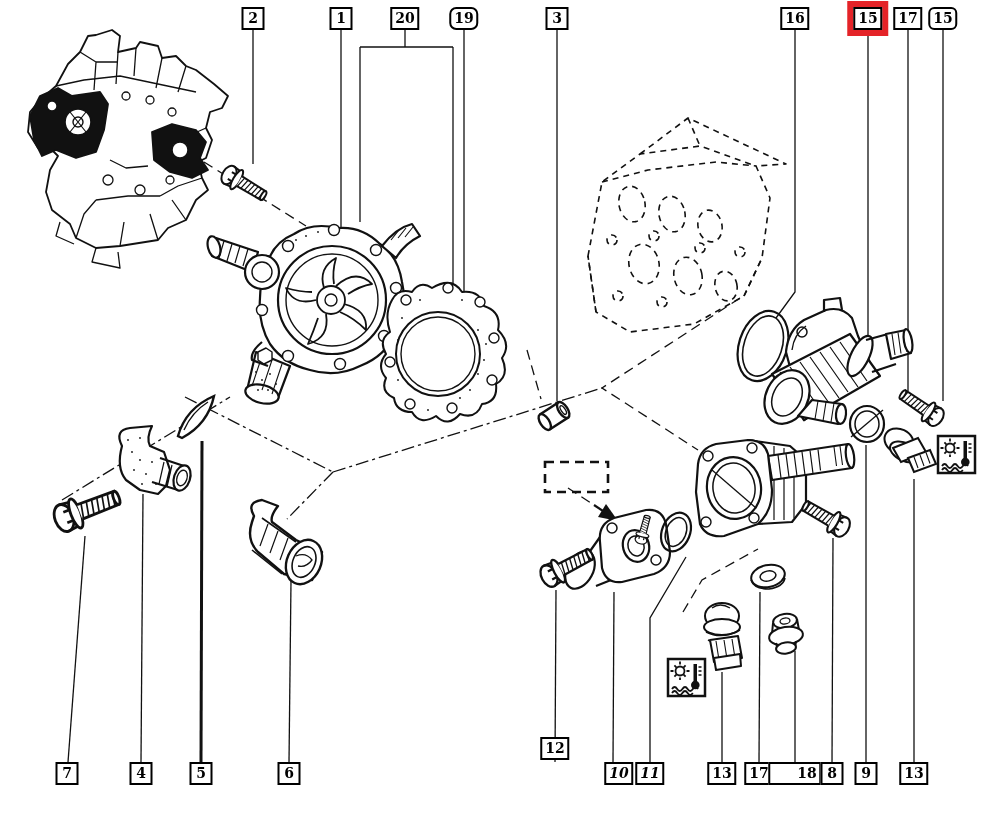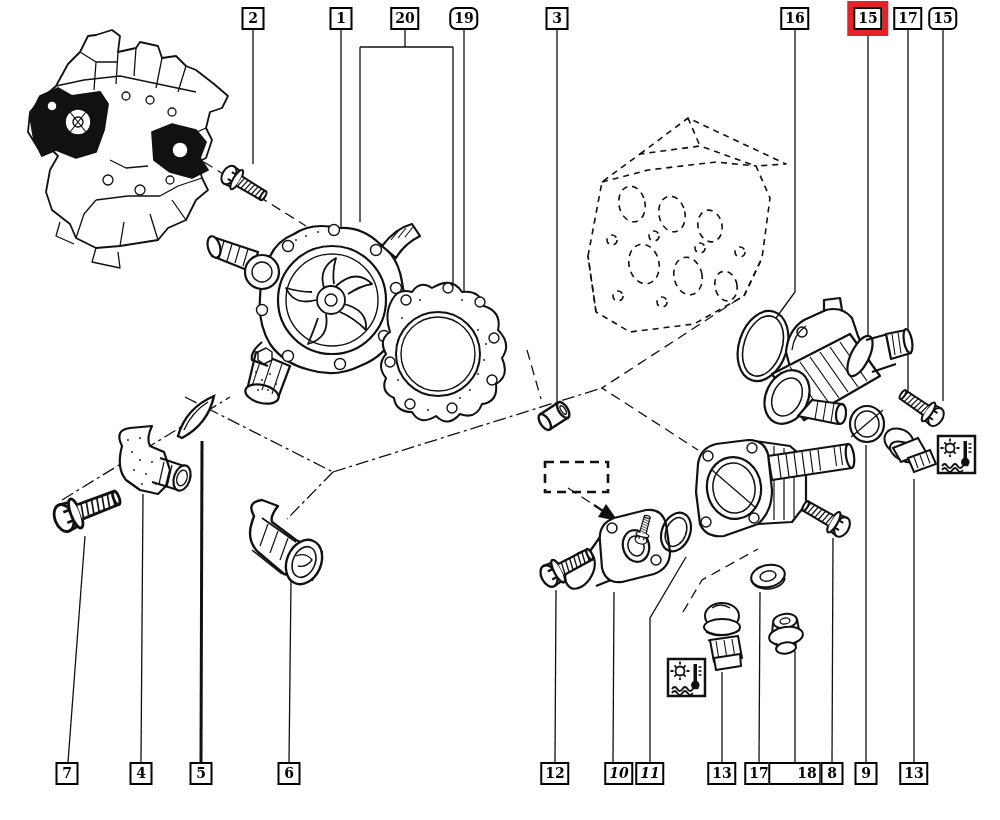--- a/index.html
+++ b/index.html
@@ -389,21 +389,21 @@
       <div class="callout" style="left: 464px; top: 7px; border-radius: 7px;">19</div>
       <div class="callout" style="left: 557px; top: 7px;">3</div>
       <div class="callout" style="left: 795px; top: 7px;">16</div>
       <div class="callout hl" style="left: 868px; top: 7px;">15</div>
       <div class="callout" style="left: 908px; top: 7px;">17</div>
       <div class="callout" style="left: 943px; top: 7px; border-radius: 6px;">15</div>
       <div class="callout" style="left: 67px; top: 762px;">7</div>
       <div class="callout" style="left: 141px; top: 762px;">4</div>
       <div class="callout" style="left: 201px; top: 762px;">5</div>
       <div class="callout" style="left: 289px; top: 762px;">6</div>
-      <div class="callout" style="left: 555px; top: 762px;">12</div>
+      <div class="callout" style="left: 555px; top: 737px;">12</div>
       <div class="callout" style="left: 619px; top: 762px; font-style: italic;">10</div>
       <div class="callout" style="left: 650px; top: 762px; font-style: italic;">11</div>
       <div class="callout" style="left: 722px; top: 762px;">13</div>
       <div class="callout" style="left: 759px; top: 762px;">17</div>
       <div class="callout" style="left: 795px; top: 762px; padding-left: 27px;">18</div>
       <div class="callout" style="left: 832px; top: 762px;">8</div>
       <div class="callout" style="left: 866px; top: 762px;">9</div>
       <div class="callout" style="left: 914px; top: 762px;">13</div>
     </div>
 

